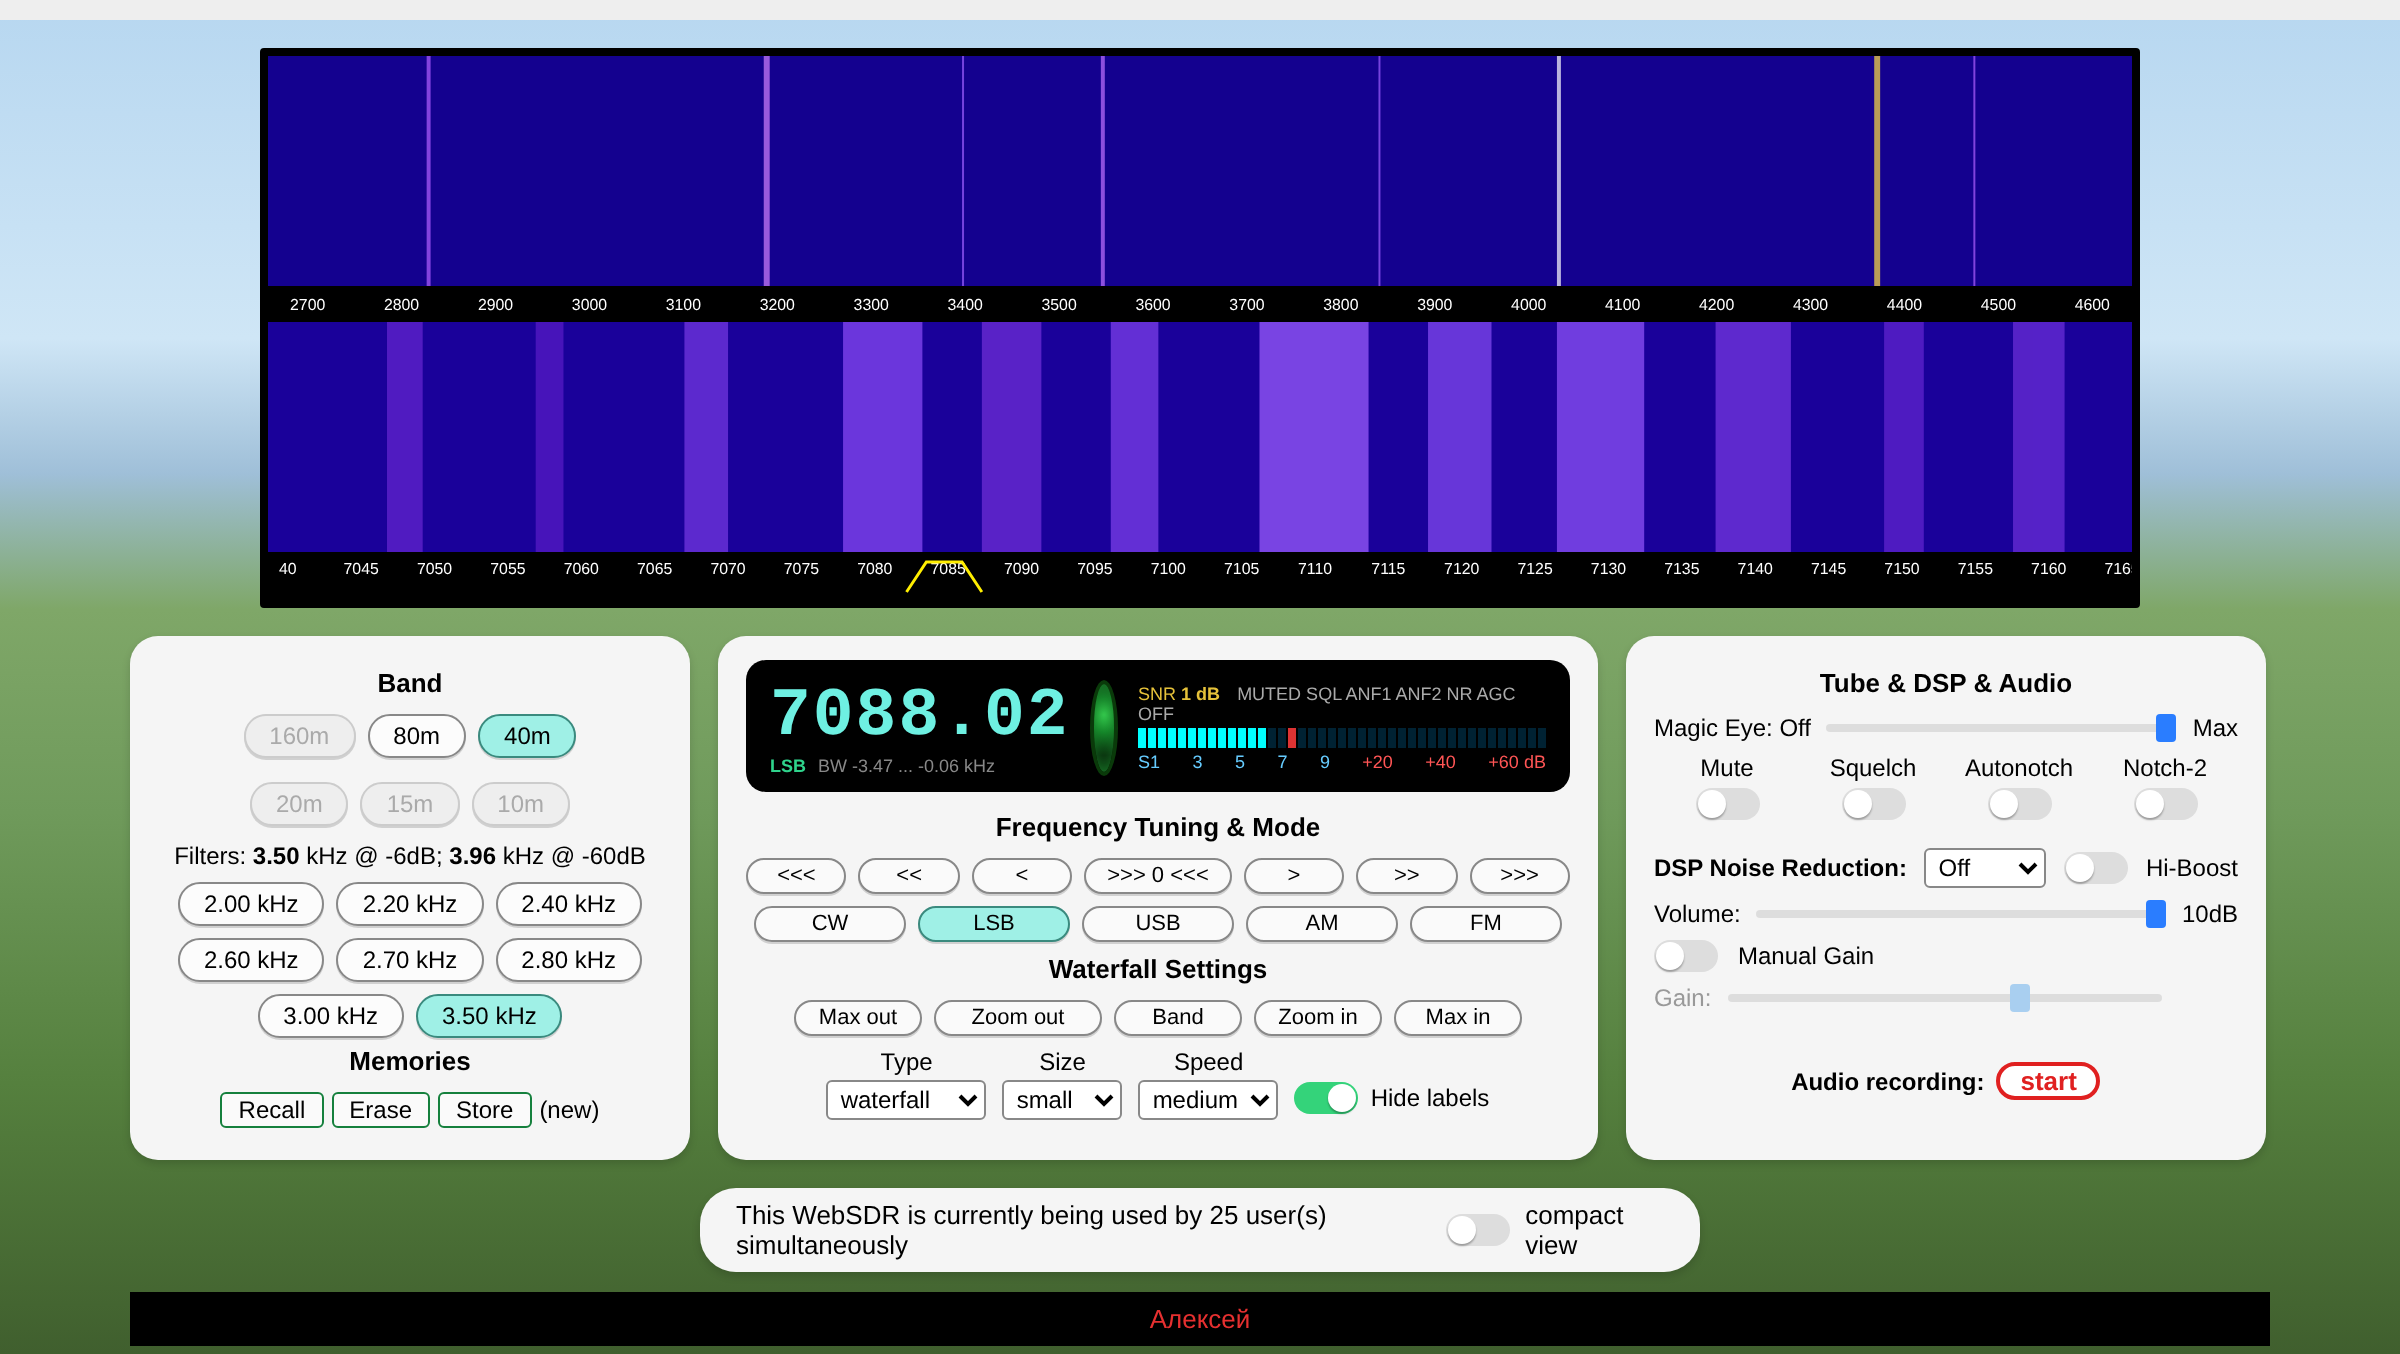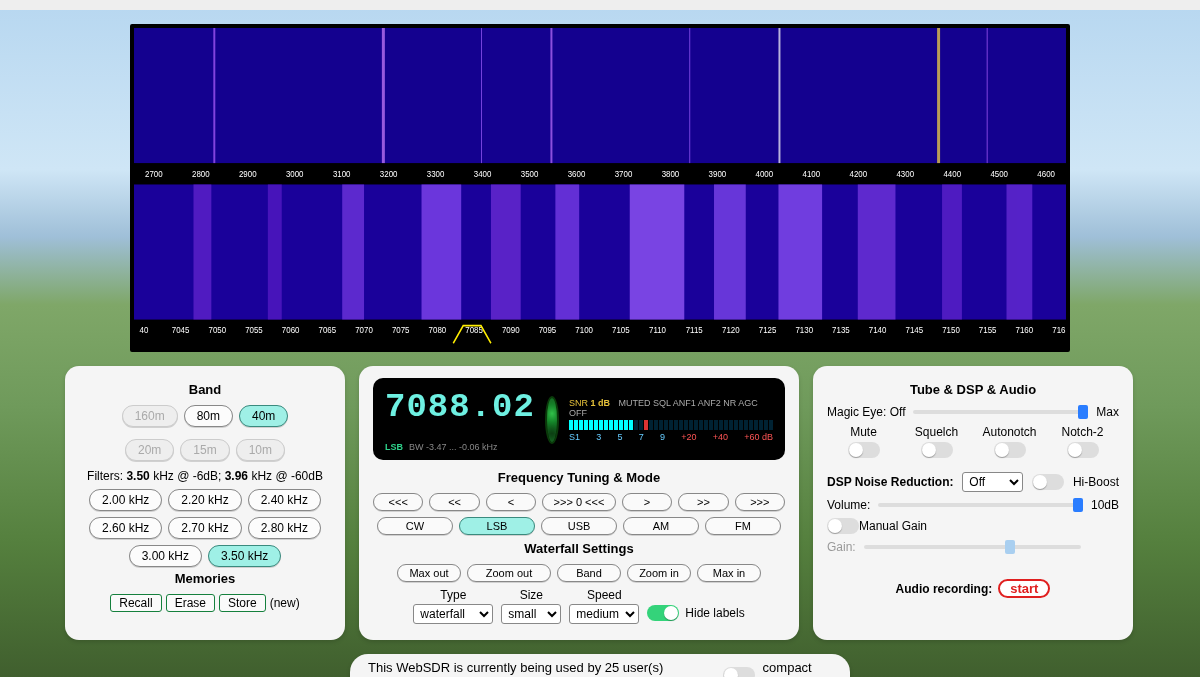--- a/index.html
+++ b/index.html
@@ -1,36 +1,36 @@
 <!DOCTYPE html>
 <html><head>
 <meta charset="utf-8">
 <style>
 *{box-sizing:border-box;margin:0;padding:0;font-family:Arial,Helvetica,sans-serif}
 body{width:1200px;height:677px;overflow:hidden;background:linear-gradient(#b7d7f0 0%,#cfe6f6 25%,#9fbfd8 35%,#7fa768 45%,#6f9a5b 60%,#55803e 80%,#405f2e 100%);position:relative}
 .topbar{height:10px;background:#eee}
-.waterfall-panel{width:940px;height:328px;margin:14px auto 0;background:#000;border:4px solid #000;border-radius:2px;position:relative}
+.waterfall-panel{width:940px;height:280px;margin:14px auto 0;background:#000;border:4px solid #000;border-radius:2px;position:relative}
 .spectrum{display:block;width:100%;height:100%}
 .controls-row{width:1070px;margin:14px auto 0;display:flex;gap:14px}
 .panel{background:#f5f5f5;border-radius:14px;padding:12px 14px 16px;box-shadow:0 2px 4px rgba(0,0,0,0.15)}
 .panel-left{width:280px}
 .panel-mid{width:440px}
 .panel-right{width:320px}
 .section-title{font-weight:bold;font-size:13px;text-align:center;margin:4px 0 8px}
 .pill-row{display:flex;justify-content:center;flex-wrap:wrap;gap:6px;margin-bottom:6px}
 .pill{display:inline-block;padding:2px 12px;border-radius:11px;border:1px solid #888;background:#fcfcfc;font-size:12px;cursor:pointer;line-height:16px;box-shadow:0 1px 0 rgba(0,0,0,.15)}
 .pill.disabled{color:#aaa;border-color:#ccc;background:#eee}
 .pill.active{background:#9ff0e6;border-color:#3a8a7e}
 .filters-line{font-size:12px;text-align:center;margin:8px 0 6px}
 .mem-row{display:flex;justify-content:center;gap:4px;margin-top:6px;font-size:12px;align-items:center}
 .sqbtn{padding:1px 8px;border:1px solid #15803d;background:#fafafa;border-radius:3px;font-size:12px;cursor:pointer}
 .radio-display{background:#000;border-radius:10px;padding:10px 12px 8px;display:flex;gap:10px;align-items:center;margin-bottom:10px}
 .freq-block{flex:0 0 auto}
 .freq{font-family:'Courier New',monospace;font-size:34px;color:#6ef0e2;letter-spacing:1px;font-weight:bold}
-.freq-sub{font-size:9px;color:#888;margin-top:16px}
+.freq-sub{font-size:9px;color:#888;margin-top:0}
 .freq-sub .mode{color:#2fd38c;font-weight:bold;margin-right:6px}
 .dial{width:48px;height:48px;border-radius:50%;background:radial-gradient(circle at 50% 35%,#3bdc56 0%,#148a2a 30%,#041704 70%);border:2px solid #0a3a0a;box-shadow:0 0 8px #1a7a2a inset}
 .meter-block{flex:1;font-size:9px}
 .meter-top{color:#aaa;margin-bottom:2px}
 .meter-top .snr-lbl{color:#e6c23a}
 .meter-top .snr-val{color:#e6c23a;font-weight:bold;margin-right:6px}
 .meter-bars{height:10px;display:flex;gap:1px;margin-bottom:2px}
 .meter-bars span{width:4px;background:#0ff}
 .meter-bars span.off{background:#023}
 .meter-bars span.red{background:#d33}
@@ -330,21 +330,21 @@
       <span class="toggle off"></span>
       <span>Hi-Boost</span>
     </div>
     <div class="right-row">
       <span>Volume:</span>
       <div class="slider">
           <div class="thumb" style="left:calc(100% - 10px)"></div>
         </div>
       <span>10dB</span>
     </div>
-    <div class="right-row" style="justify-content:flex-start;">
+    <div class="right-row" style="justify-content:flex-start;gap:10px">
       <span class="toggle off"></span>
       <span>Manual Gain</span>
     </div>
     <div class="right-row" style="color:#999">
       <span>Gain:</span>
       <div class="slider gray">
           <div class="thumb" style="left:65%"></div>
         </div>
       <span style="width:30px"></span>
     </div>

